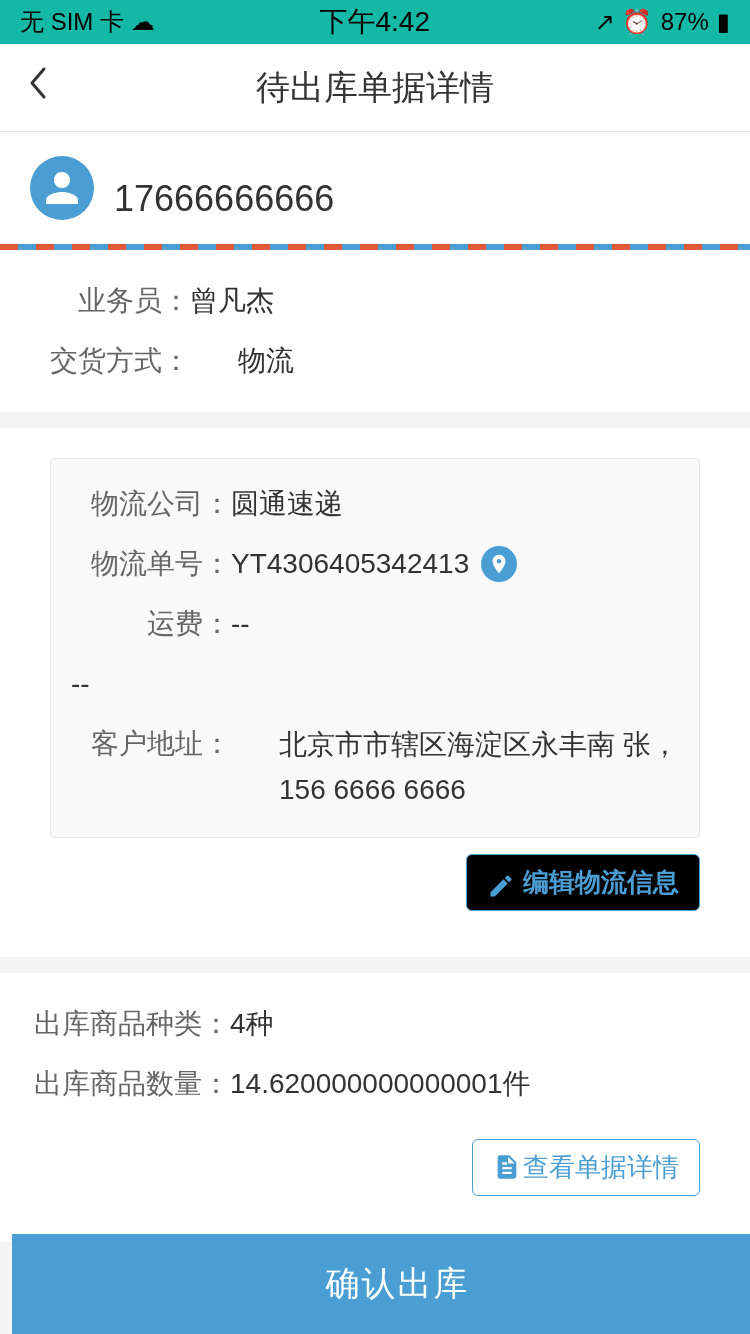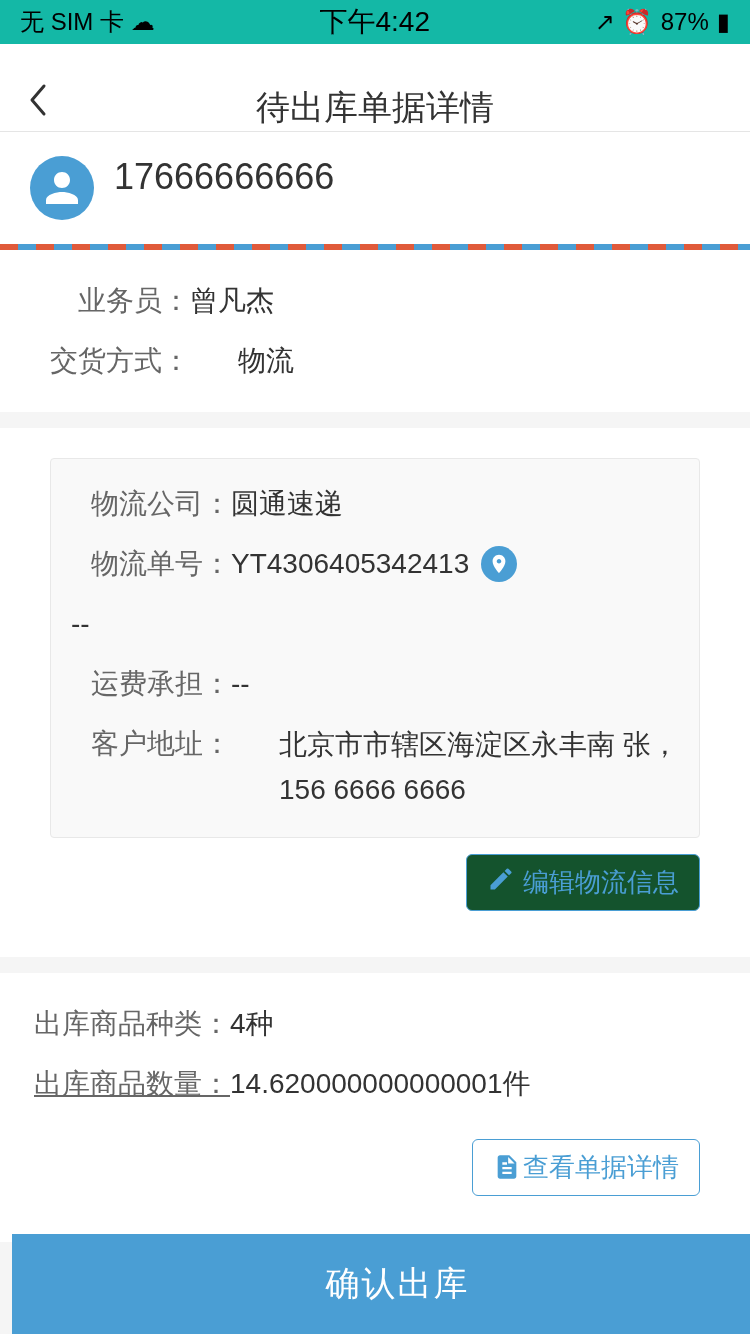--- a/index.html
+++ b/index.html
@@ -28,21 +28,21 @@
     .status-left { display: flex; align-items: center; gap: 10px; }
     .status-center { font-weight: 500; font-size: 28px; }
     .status-right { display: flex; align-items: center; gap: 8px; font-size: 24px; }
 
     
     .nav-bar {
       width: 100%;
       height: 88px;
       background: #fff;
       display: flex;
-      align-items: flex-end;
+      align-items: center;
       justify-content: center;
       position: relative;
       border-bottom: 1px solid #e5e5e5;
     }
     .nav-back {
       position: absolute;
       left: 24px;
       font-size: 40px;
       color: #333;
       cursor: pointer;
@@ -50,21 +50,21 @@
     .nav-title {
       font-size: 34px;
       font-weight: 500;
       color: #333;
     }
 
     
     .user-row {
       background: #fff;
       display: flex;
-      align-items: flex-start;
+      align-items: flex-end;
       padding: 24px 30px;
       gap: 20px;
     }
     .user-avatar {
       width: 64px;
       height: 64px;
       border-radius: 50%;
       background: #4a9ed4;
       display: flex;
       align-items: center;
@@ -147,24 +147,25 @@
     
     .edit-btn {
       float: right;
       margin: 16px 20px 16px 0;
       border: 1px solid #4a9ed4;
       border-radius: 6px;
       padding: 10px 20px;
       color: #4a9ed4;
       font-size: 26px;
       display: flex;
-      align-items: flex-start;
+      align-items: flex-end;
       gap: 8px;
       cursor: pointer;
-      background: #14532d;
+      background: #000000;
+      font-weight: bold;
     }
     .edit-btn svg { width: 28px; height: 28px; fill: #4a9ed4; }
 
     .clearfix::after { content: ''; display: table; clear: both; }
 
     
     .view-btn {
       float: right;
       margin: 16px 20px 16px 0;
       border: 1px solid #4a9ed4;
@@ -269,24 +270,24 @@
         <span class="info-value">
           <span>YT43064053424​13</span>
           <span class="loc-icon">
             <svg viewBox="0 0 24 24">
               <path d="M12 2C8.13 2 5 5.13 5 9c0 5.25 7 13 7 13s7-7.75 7-13c0-3.87-3.13-7-7-7zm0 9.5c-1.38 0-2.5-1.12-2.5-2.5s1.12-2.5 2.5-2.5 2.5 1.12 2.5 2.5-1.12 2.5-2.5 2.5z"></path>
             </svg>
           </span>
         </span>
       </div>
       <div class="info-row">
+        <span class="info-label">运费：</span>
         <span class="info-value">--</span>
       </div>
       <div class="info-row">
-        <span class="info-label">运费承担：</span>
         <span class="info-value">--</span>
       </div>
       <div class="info-row">
         <span class="info-label">客户地址：</span>
         <span class="info-value" style="flex-wrap:wrap; line-height:1.6;">北京市市辖区海淀区永丰南  张，156 6666 6666</span>
       </div>
     </div>
 
     <div class="clearfix">
       <button class="edit-btn">
@@ -299,21 +300,21 @@
   </div>
 
   <div class="gap-line"></div>
 
   <div class="section">
     <div class="info-row">
       <span class="info-label" style="min-width:200px;">出库商品种类：</span>
       <span class="info-value">4种</span>
     </div>
     <div class="info-row">
-      <span class="info-label" style="min-width:200px;text-decoration:underline;">出库商品数量：</span>
+      <span class="info-label" style="min-width:200px;">出库商品数量：</span>
       <span class="info-value">14.620000000000001件</span>
     </div>
 
     <div class="clearfix">
       <button class="view-btn">
         <svg viewBox="0 0 24 24">
           <path d="M14 2H6c-1.1 0-2 .9-2 2v16c0 1.1.9 2 2 2h12c1.1 0 2-.9 2-2V8l-6-6zm-1 7V3.5L18.5 9H13zM8 16h8v2H8v-2zm0-4h8v2H8v-2zm0-4h4v2H8V8z"></path>
         </svg>
         <span>查看单据详情</span>
       </button>

